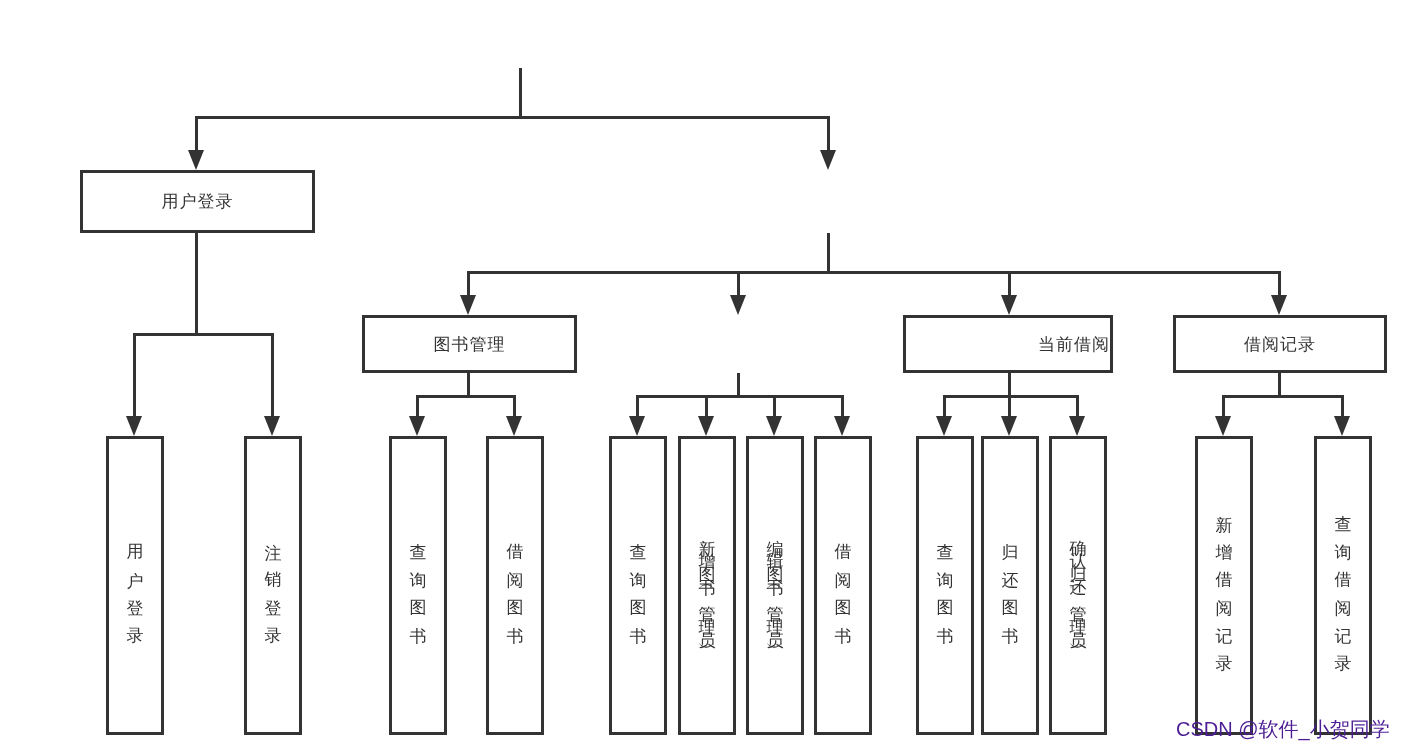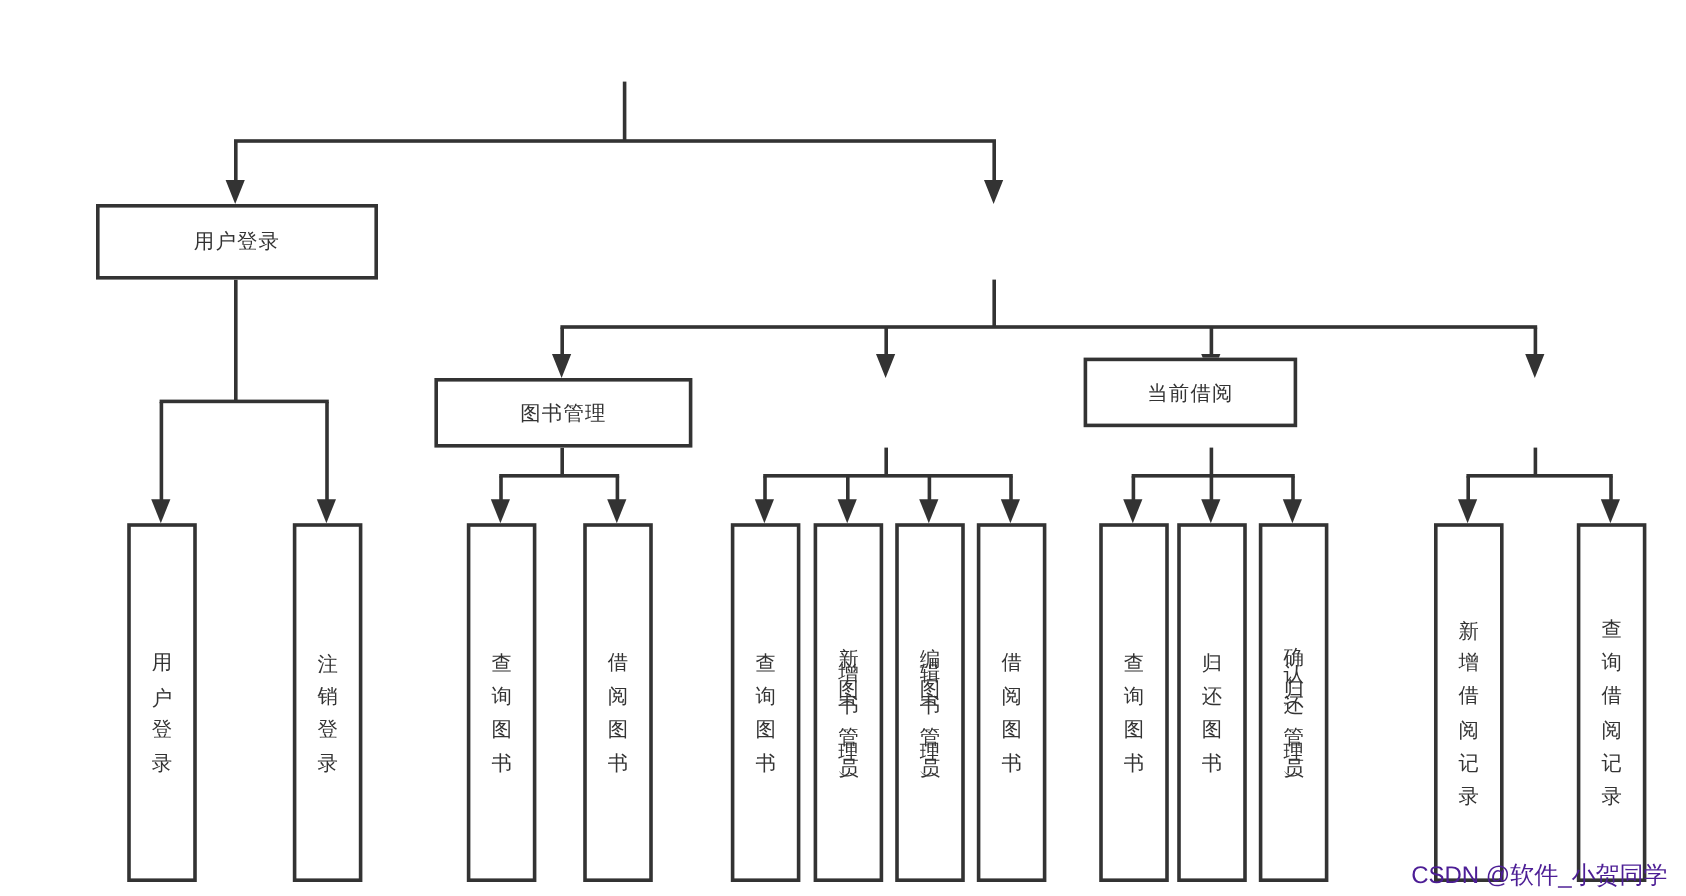--- a/index.html
+++ b/index.html
@@ -33,22 +33,25 @@
 <div class="stage" id="stage">
 
 
   <div class="nbox" style="left:80px;top:170px;width:235px;height:63px;">
     <span>用户登录</span>
   </div>
 
   <div class="nbox" style="left:362px;top:315px;width:215px;height:58px;">
     <span>图书管理</span>
   </div>
-  <div class="nbox" style="left:903px;top:298px;width:178px;height:58px;">
+  <div class="nbox" style="left:903px;top:315px;width:210px;height:58px;justify-content:flex-end;">
     <span>当前借阅</span>
+  </div>
+  <div class="nbox" style="left:1173px;top:315px;width:214px;height:58px;">
+    <span>借阅记录</span>
   </div>
 
   <div class="nbox leaf" style="left:106px;">
     <span class="vtext" style="letter-spacing: 28px;">用户登录</span>
   </div>
   <div class="nbox leaf" style="left:244px;">
     <span class="vtext" style="letter-spacing: 28px;">注销登录</span>
   </div>
 
   <div class="nbox leaf" style="left:389px;">

